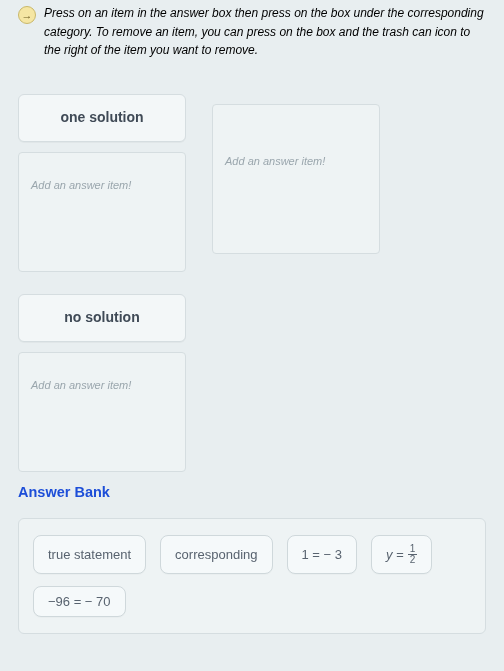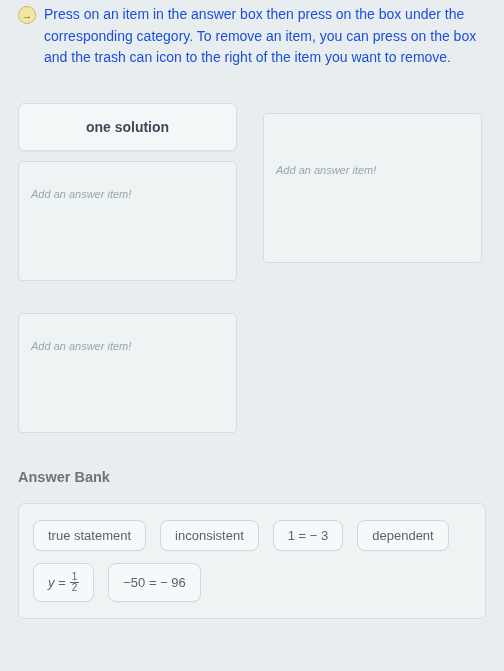--- a/index.html
+++ b/index.html
@@ -25,33 +25,34 @@
     border-radius: 50%;
     background: #f5e6a3;
     border: 1px solid #c9b86a;
     display: flex; align-items: center; justify-content: center;
     flex: 0 0 18px;
     font-size: 11px;
     color: #6a5a1f;
     margin-top: 2px;
   }
   .instruction-text {
-    font-size: 14px;
+    font-size: 12px;
     line-height: 1.55;
-    color: #1d4ed8;
+    color: #000000;
     font-weight: 500;
+    font-style: italic;
   }
   .categories {
     margin-top: 34px;
     display: flex;
     flex-wrap: wrap;
     gap: 22px 26px;
   }
   .category {
-    width: 219px;
+    width: 168px;
   }
   .category-header {
     background: #f3f7f8;
     border: 1px solid #d5dde0;
     border-radius: 6px;
     height: 48px;
     display: flex;
     align-items: center;
     justify-content: center;
     font-weight: 700;
@@ -68,24 +69,24 @@
     border: 1px solid #d5dde0;
     border-radius: 4px;
     min-height: 120px;
     padding: 26px 20px 12px 12px;
     font-size: 11px;
     color: #9aa6ad;
     font-style: italic;
   }
   .drop-zone.tall { min-height: 150px; padding-top: 50px; }
   .bank-title {
-    margin-top: 36px;
+    margin-top: 12px;
     font-size: 14.5px;
     font-weight: 700;
-    color: #737373;
+    color: #1d4ed8;
   }
   .bank {
     margin-top: 18px;
     background: #eef3f4;
     border: 1px solid #d5dde0;
     border-radius: 6px;
     padding: 16px 14px;
     display: flex;
     flex-wrap: wrap;
     gap: 12px 14px;
@@ -134,38 +135,38 @@
       </div>
     </div>
 
     <div class="category">
       <div class="drop-zone tall">
         <span>Add an answer item!</span>
       </div>
     </div>
 
     <div class="category">
+      <div class="category-header">no solution</div>
       <div class="drop-zone">
         <span>Add an answer item!</span>
       </div>
     </div>
 
   </div>
 
   <div class="bank-title">Answer Bank</div>
 
   <div class="bank">
     <div class="chip">true statement</div>
-    <div class="chip">inconsistent</div>
+    <div class="chip">corresponding</div>
     <div class="chip">1 = − 3</div>
-    <div class="chip">dependent</div>
     <div class="chip">
       <span class="eq-y">y =</span>
       <span class="frac">
         <span class="n">1</span>
         <span class="d">2</span>
       </span>
     </div>
-    <div class="chip">−50 = − 96</div>
+    <div class="chip">−96 = − 70</div>
 
   </div>
 
 </div>
 
 </body></html>

